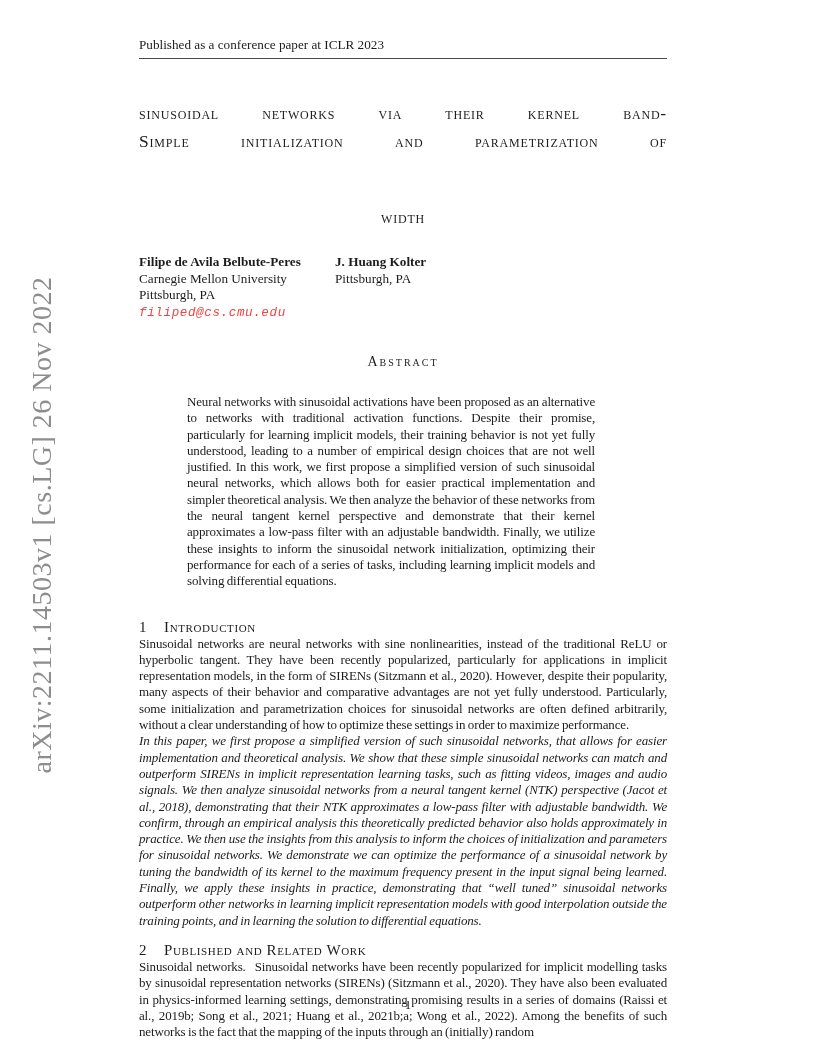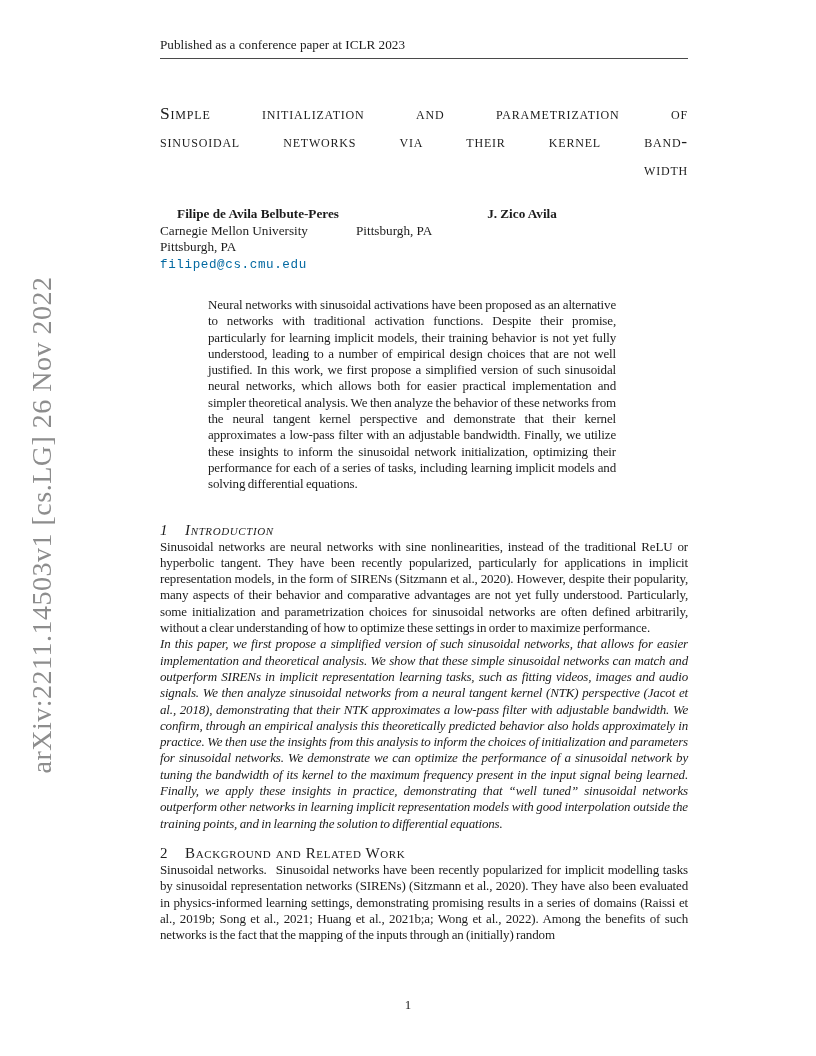--- a/index.html
+++ b/index.html
@@ -17,53 +17,54 @@
     left:42px;top:525px;
     transform:translate(-50%,-50%) rotate(-90deg);
     white-space:nowrap;
     font-size:28px;
     color:#8d8d8d;
     letter-spacing:0.5px;
   }
   
   .content{
     position:absolute;
-    left:160px;top:37px;
+    left:139px;top:37px;
     width:528px;
   }
   .header-line{
     font-size:13.2px;
     padding-bottom:5px;
     border-bottom:1.5px solid #4a4a4a;
   }
   .title{
     margin-top:40px;
     font-size:17.5px;
     line-height:28px;
     font-variant:small-caps;
     letter-spacing:0.8px;
     font-weight:normal;
   }
   .title .jline{text-align:justify;text-align-last:justify;}
-  .title .lastline{text-align:right;}
+  .title .lastline{text-align:center;margin-top:48px;}
   .authors{
     margin-top:23px;
     display:flex;
     font-size:13.2px;
     line-height:16.5px;
   }
   .author-col1{width:196px;flex:0 0 196px;}
   .author-col2{flex:1;}
-  .author-name{font-weight:bold;text-align:center;}
+  .author-name{font-weight:bold;}
   .author-email{
     font-family:"Liberation Mono", monospace;
     font-size:12.6px;
     letter-spacing:0.6px;
-    color:#0369a1;
+    color:#ef4444;
     margin-top:1px;
+    font-style:italic;
   }
   .abstract-heading{
     margin-top:33px;
     text-align:center;
     font-size:14px;
     font-variant:small-caps;
     letter-spacing:2px;
   }
   .abstract-body{
     margin:24px 72px 0 48px;
@@ -73,21 +74,21 @@
     letter-spacing:-0.15px;
     word-spacing:-0.6px;
   }
   .section-heading{
     font-size:15px;
     font-variant:small-caps;
     letter-spacing:0.6px;
     font-weight:normal;
     margin:0;
   }
-  .sec1{margin-top:29px;font-style:italic;}
+  .sec1{margin-top:29px;}
   .sec2{margin-top:13px;}
   .section-heading .sec-num{display:inline-block;margin-right:17px;font-variant:normal;}
   p.body-par{
     margin:0;
     text-align:justify;
     font-size:13px;
     line-height:16.3px;
     letter-spacing:-0.15px;
     word-spacing:-0.6px;
   }
@@ -107,48 +108,49 @@
 
 <div class="page">
 
   <div class="arxiv-label">arXiv:2211.14503v1  [cs.LG]  26 Nov 2022</div>
 
   <div class="content">
 
     <div class="header-line">Published as a conference paper at ICLR 2023</div>
 
     <div class="title">
+      <div class="jline">sinusoidal networks via their kernel band-</div>
       <div class="jline">Simple initialization and parametrization of</div>
-      <div class="jline">sinusoidal networks via their kernel band-</div>
       <div class="lastline">width</div>
     </div>
 
     <div class="authors">
       <div class="author-col1">
         <div class="author-name">Filipe de Avila Belbute-Peres</div>
         <div>Carnegie Mellon University</div>
         <div>Pittsburgh, PA</div>
         <div class="author-email">filiped@cs.cmu.edu</div>
       </div>
       <div class="author-col2">
-        <div class="author-name">J. Zico Avila</div>
+        <div class="author-name">J. Huang Kolter</div>
         <div>Pittsburgh, PA</div>
       </div>
     </div>
 
+    <div class="abstract-heading">Abstract</div>
 
     <div class="abstract-body">Neural networks with sinusoidal activations have been proposed as an alternative to networks with traditional activation functions. Despite their promise, particularly for learning implicit models, their training behavior is not yet fully understood, leading to a number of empirical design choices that are not well justified. In this work, we first propose a simplified version of such sinusoidal neural networks, which allows both for easier practical implementation and simpler theoretical analysis. We then analyze the behavior of these networks from the neural tangent kernel perspective and demonstrate that their kernel approximates a low-pass filter with an adjustable bandwidth. Finally, we utilize these insights to inform the sinusoidal network initialization, optimizing their performance for each of a series of tasks, including learning implicit models and solving differential equations.</div>
 
     <h2 class="section-heading sec1"><span class="sec-num">1</span><span>Introduction</span></h2>
 
     <p class="body-par mt16">Sinusoidal networks are neural networks with sine nonlinearities, instead of the traditional ReLU or hyperbolic tangent. They have been recently popularized, particularly for applications in implicit representation models, in the form of SIRENs (Sitzmann et al., 2020). However, despite their popularity, many aspects of their behavior and comparative advantages are not yet fully understood. Particularly, some initialization and parametrization choices for sinusoidal networks are often defined arbitrarily, without a clear understanding of how to optimize these settings in order to maximize performance.</p>
 
     <p class="body-par mt7">In this paper, we first propose a simplified version of such sinusoidal networks, that allows for easier implementation and theoretical analysis. We show that these simple sinusoidal networks can match and outperform SIRENs in implicit representation learning tasks, such as fitting videos, images and audio signals. We then analyze sinusoidal networks from a neural tangent kernel (NTK) perspective (Jacot et al., 2018), demonstrating that their NTK approximates a low-pass filter with adjustable bandwidth. We confirm, through an empirical analysis this theoretically predicted behavior also holds approximately in practice. We then use the insights from this analysis to inform the choices of initialization and parameters for sinusoidal networks. We demonstrate we can optimize the performance of a sinusoidal network by tuning the bandwidth of its kernel to the maximum frequency present in the input signal being learned. Finally, we apply these insights in practice, demonstrating that “well tuned” sinusoidal networks outperform other networks in learning implicit representation models with good interpolation outside the training points, and in learning the solution to differential equations.</p>
 
-    <h2 class="section-heading sec2"><span class="sec-num">2</span><span>Background and Related Work</span></h2>
+    <h2 class="section-heading sec2"><span class="sec-num">2</span><span>Published and Related Work</span></h2>
 
     <p class="body-par mt16"><b class="runin">Sinusoidal networks.</b><span>Sinusoidal networks have been recently popularized for implicit modelling tasks by sinusoidal representation networks (SIRENs) (Sitzmann et al., 2020). They have also been evaluated in physics-informed learning settings, demonstrating promising results in a series of domains (Raissi et al., 2019b; Song et al., 2021; Huang et al., 2021b;a; Wong et al., 2022). Among the benefits of such networks is the fact that the mapping of the inputs through an (initially) random</span></p>
 
   </div>
 
   <div class="page-number">1</div>
 
 </div>
 
 </body></html>

